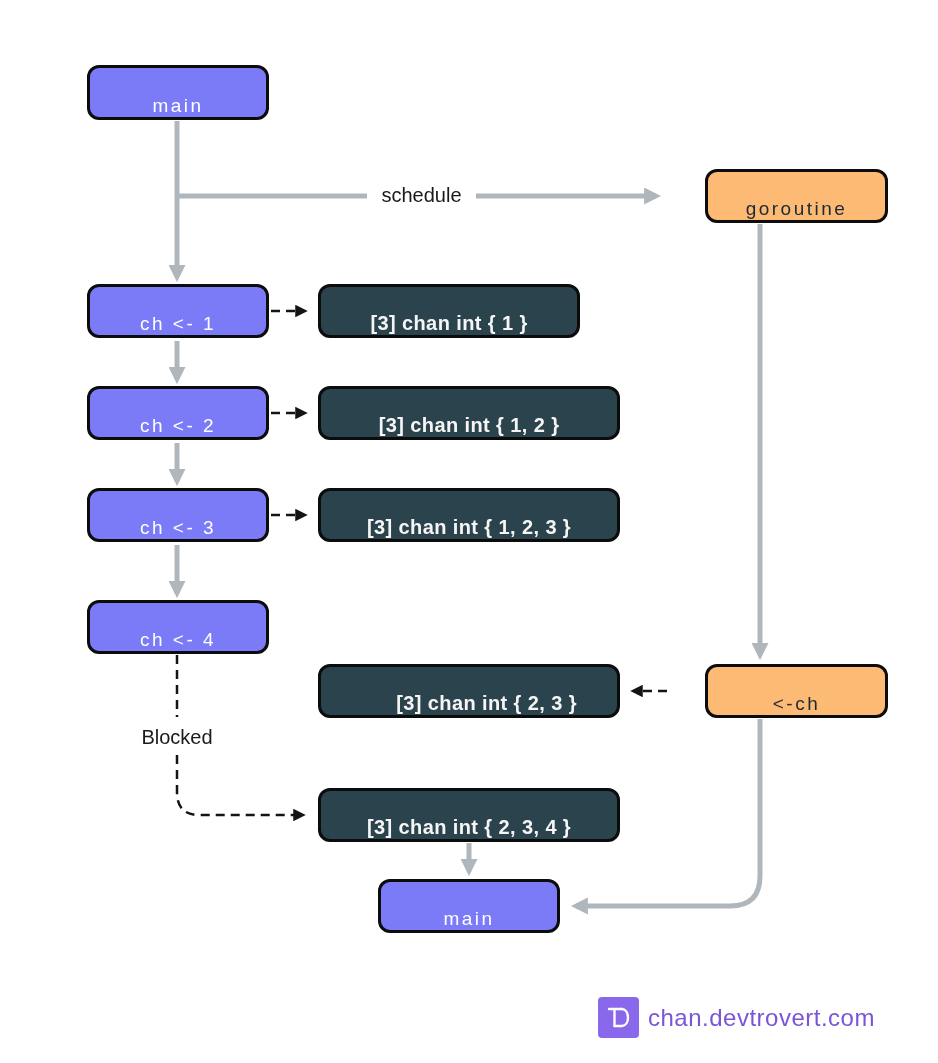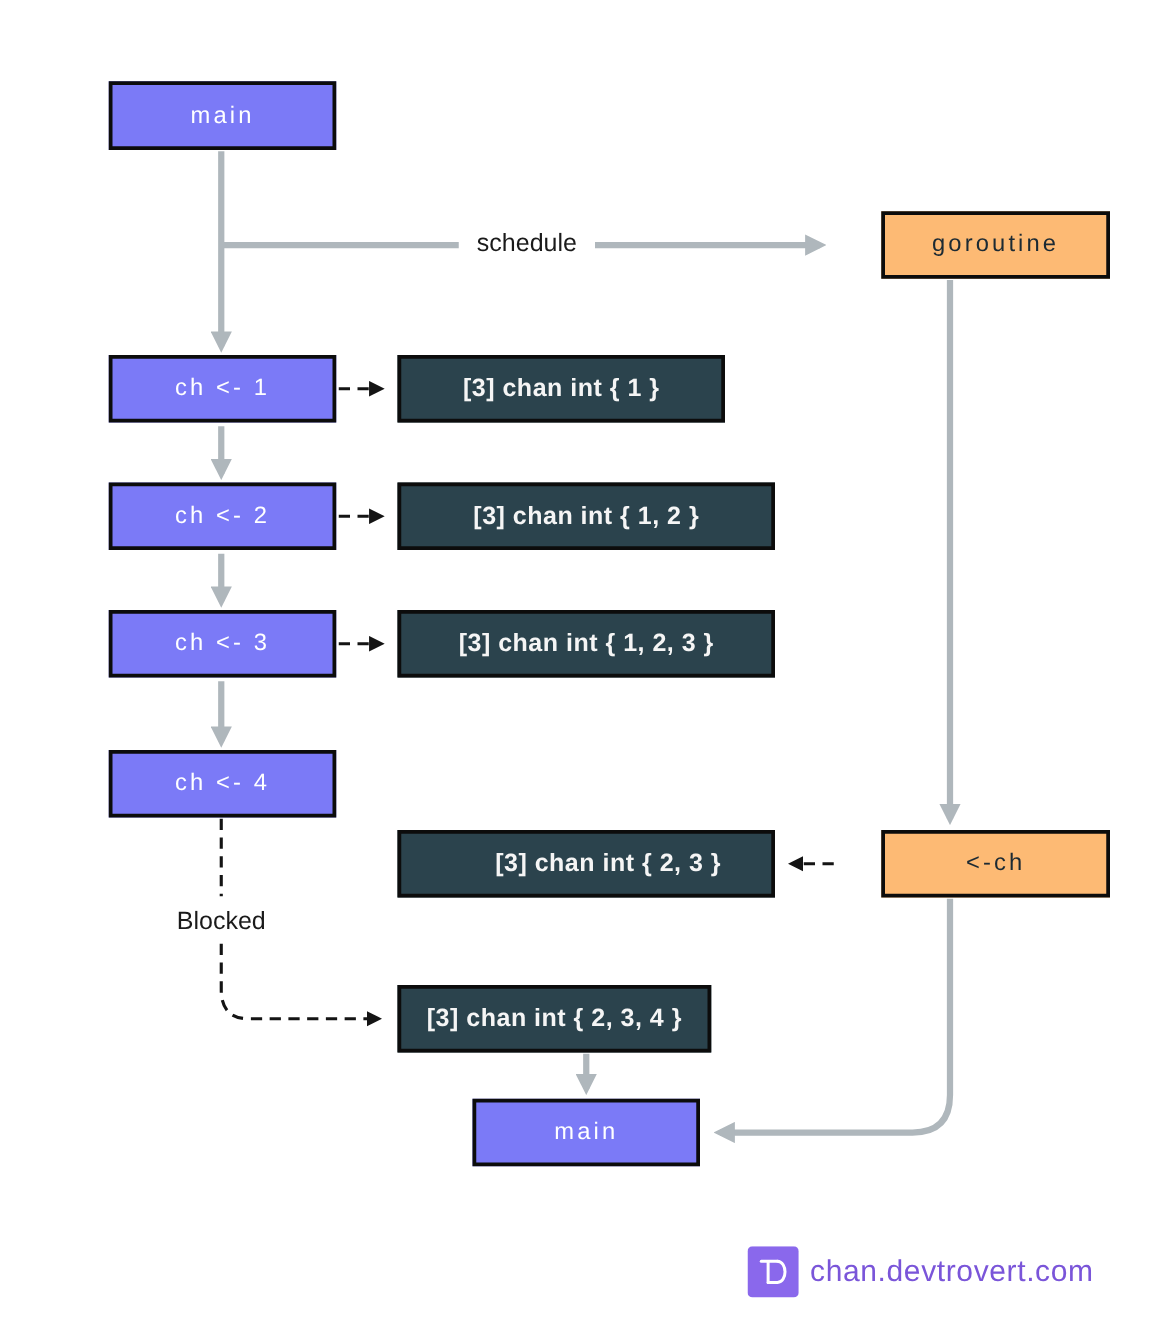--- a/index.html
+++ b/index.html
@@ -14,23 +14,23 @@
   .edges {
     position: absolute;
     left: 0; top: 0;
     width: 938px; height: 1063px;
     pointer-events: none;
   }
   .node {
     position: absolute;
     box-sizing: border-box;
     border: 3px solid #0c0c0c;
-    border-radius: 0;
+    border-radius: 12px;
     display: flex;
-    align-items: center;
+    align-items: flex-end;
     justify-content: center;
     white-space: nowrap;
   }
   .node.purple {
     background: #7b7af7;
     color: #ffffff;
     font-size: 19px;
     letter-spacing: 2.5px;
   }
   .node.orange {
@@ -136,21 +136,21 @@
   </div>
   <div class="node dark" style="left:318px; top:386px; width:302px; height:54px;">
     <span>[3] chan int { 1, 2 }</span>
   </div>
   <div class="node dark" style="left:318px; top:488px; width:302px; height:54px;">
     <span>[3] chan int { 1, 2, 3 }</span>
   </div>
   <div class="node dark" style="left:318px; top:664px; width:302px; height:54px;padding-left:35px;">
     <span>[3] chan int { 2, 3 }</span>
   </div>
-  <div class="node dark" style="left:318px; top:788px; width:251px; height:54px;">
+  <div class="node dark" style="left:318px; top:788px; width:302px; height:54px;">
     <span>[3] chan int { 2, 3, 4 }</span>
   </div>
 
   <div class="edge-label" style="left:367px; top:184px; width:109px;">schedule</div>
   <div class="edge-label" style="left:127px; top:726px; width:100px;">Blocked</div>
 
   <div class="footer">
     <svg width="41" height="41" viewBox="0 0 41 41" xmlns="http://www.w3.org/2000/svg">
       <rect x="0" y="0" width="41" height="41" rx="4" fill="#8a68ec"></rect>
       <g fill="none" stroke="#ffffff" stroke-width="2.4" stroke-linecap="round" stroke-linejoin="round">

